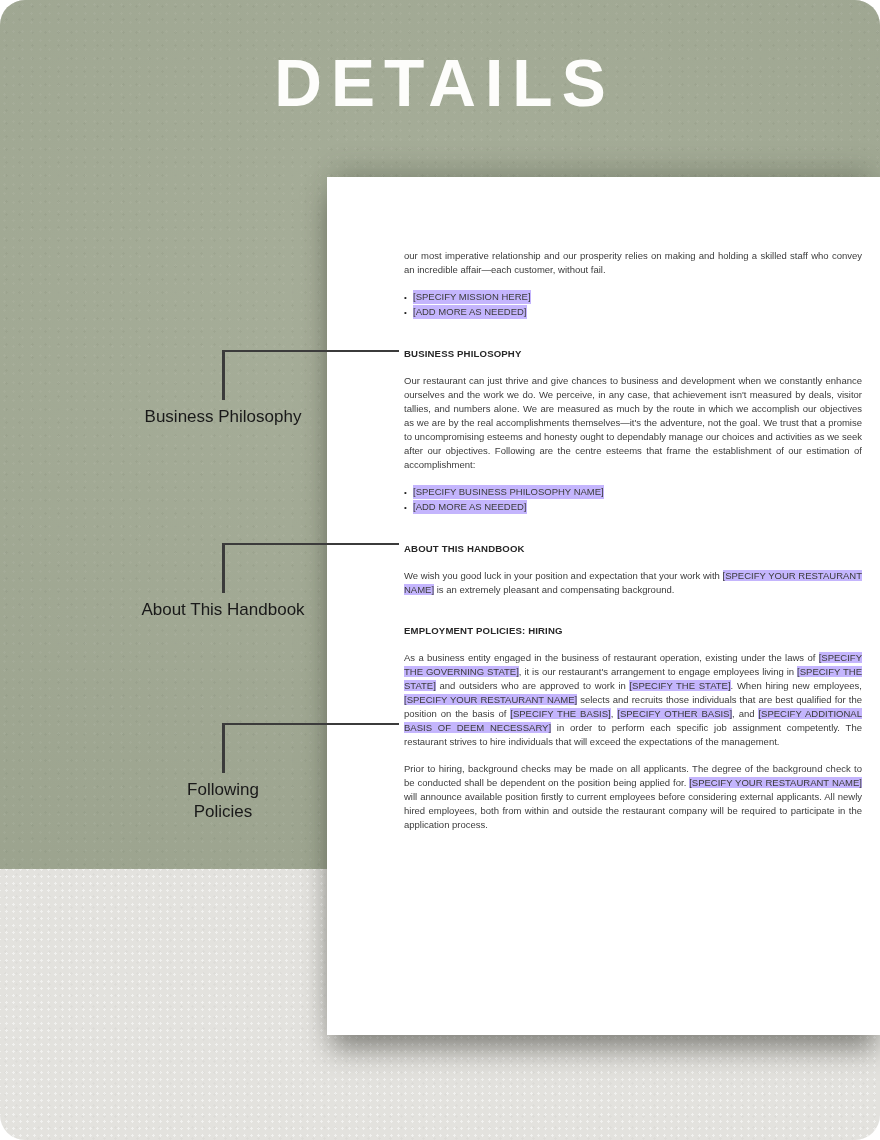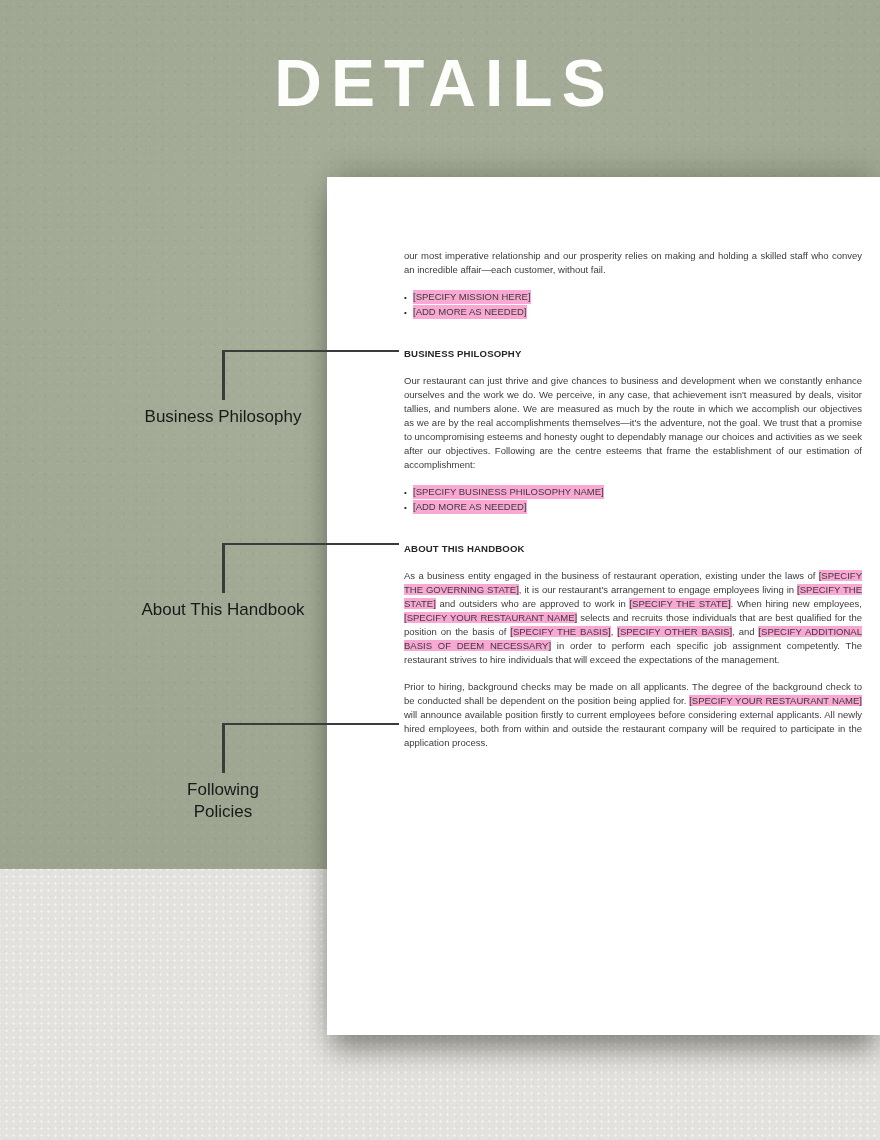--- a/index.html
+++ b/index.html
@@ -7,20 +7,21 @@
     position:relative;
     width:880px;height:1140px;
     overflow:hidden;
     background:
       radial-gradient(rgba(0,0,0,0.025) 1px, transparent 1.2px),
       radial-gradient(rgba(255,255,255,0.5) 1px, transparent 1.2px),
       #e3e2de;
     background-size:11px 11px,7px 7px,auto;
     background-position:0 0,3px 5px,0 0;
     font-family:"Liberation Sans",sans-serif;
+    border-radius:25px;
   }
   .green-panel{
     position:absolute;left:0;top:0;width:880px;height:869px;
     background:
       radial-gradient(rgba(255,255,255,0.05) 1px, transparent 1.3px),
       radial-gradient(rgba(40,50,30,0.05) 1px, transparent 1.3px),
       radial-gradient(130% 100% at 50% 35%, rgba(255,255,255,0.06) 0%, rgba(20,25,15,0.07) 100%),
       #a2aa94;
     background-size:9px 9px,13px 13px,auto,auto;
   }
@@ -53,21 +54,21 @@
     color:#272727;
   }
   .bullet-list{
     margin:13px 0;padding:0;list-style:none;
   }
   .bullet-list li{
     display:flex;align-items:baseline;
     font-size:9.5px;line-height:14px;color:#3b3b3b;
   }
   .bullet-dot{width:9px;flex:0 0 9px;font-size:8px;color:#222;}
-  .hl{background:#f9a8d4;}
+  .hl{background:#c4b5fd;}
   .callout{position:absolute;left:222px;width:0;height:0;}
   .connector{
     position:absolute;left:0;top:0;
     width:177px;height:50px;
     border-top:2px solid #3b3b3b;
     border-left:3px solid #3b3b3b;
     box-sizing:border-box;
   }
   .callout-label{
     position:absolute;top:56px;left:-119px;width:240px;
@@ -108,21 +109,23 @@
         <span class="bullet-dot">•</span>
         <span class="hl">[SPECIFY BUSINESS PHILOSOPHY NAME]</span>
       </li>
       <li>
         <span class="bullet-dot">•</span>
         <span class="hl">[ADD MORE AS NEEDED]</span>
       </li>
     </ul>
 
     <h2>ABOUT THIS HANDBOOK</h2>
+    <p><span>We wish you good luck in your position and expectation that your work with </span><span class="hl">[SPECIFY YOUR RESTAURANT NAME]</span><span> is an extremely pleasant and compensating background.</span></p>
 
+    <h2>EMPLOYMENT POLICIES: HIRING</h2>
     <p><span>As a business entity engaged in the business of restaurant operation, existing under the laws of </span><span class="hl">[SPECIFY THE GOVERNING STATE]</span><span>, it is our restaurant's arrangement to engage employees living in </span><span class="hl">[SPECIFY THE STATE]</span><span> and outsiders who are approved to work in </span><span class="hl">[SPECIFY THE STATE]</span><span>. When hiring new employees, </span><span class="hl">[SPECIFY YOUR RESTAURANT NAME]</span><span> selects and recruits those individuals that are best qualified for the position on the basis of </span><span class="hl">[SPECIFY THE BASIS]</span><span>, </span><span class="hl">[SPECIFY OTHER BASIS]</span><span>, and </span><span class="hl">[SPECIFY ADDITIONAL BASIS OF DEEM NECESSARY]</span><span> in order to perform each specific job assignment competently.  The restaurant strives to hire individuals that will exceed the expectations of the management.</span></p>
     <p><span>Prior to hiring, background checks may be made on all applicants. The degree of the background check to be conducted shall be dependent on the position being applied for. </span><span class="hl">[SPECIFY YOUR RESTAURANT NAME]</span><span> will announce available position firstly to current employees before considering external applicants. All newly hired employees, both from within and outside the restaurant company will be required to participate in the application process.</span></p>
   </div>
 
   <div class="callout callout-1" style="top:350px">
     <div class="connector"></div>
     <div class="callout-label">Business Philosophy</div>
   </div>
 
   <div class="callout callout-2" style="top:543px">

